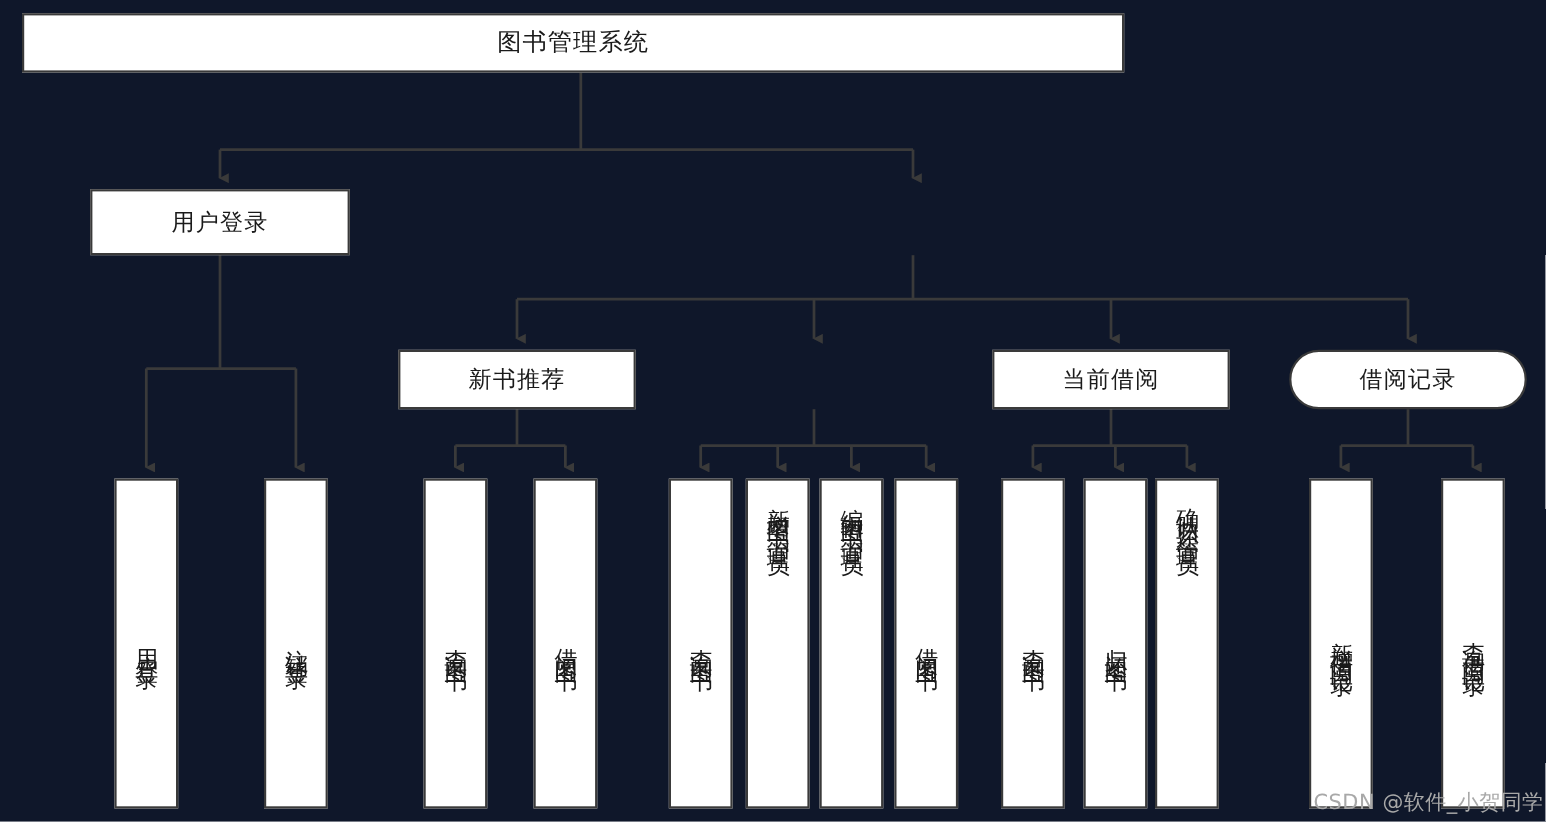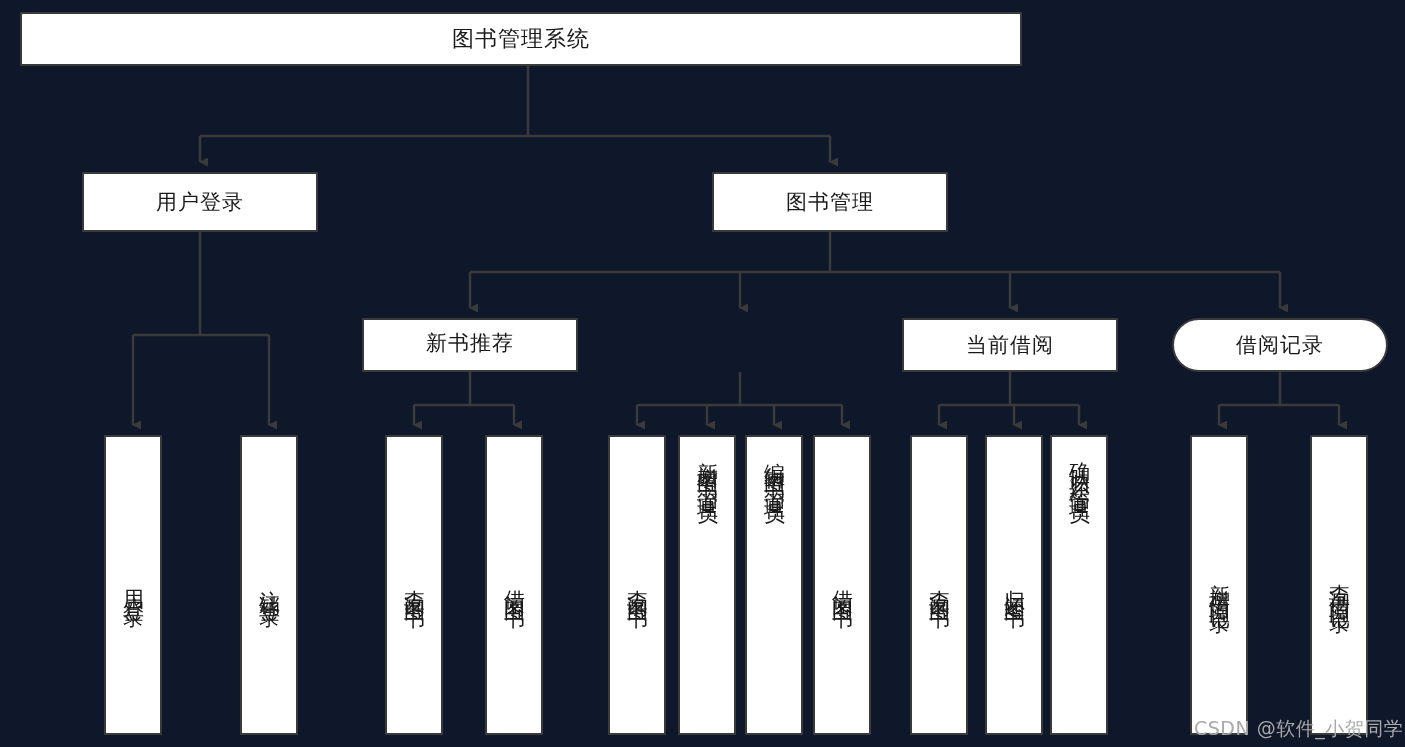--- a/index.html
+++ b/index.html
@@ -125,25 +125,22 @@
       </g>
   </svg>
 
   <div class="node horiz root" id="n-root" style="left: 20px; top: 12px; width: 1002px; height: 54px;">
     <span class="label">图书管理系统</span>
   </div>
 
   <div class="node horiz" id="n-l2-0" style="left: 82px; top: 172px; width: 236px; height: 60px;">
     <span class="label">用户登录</span>
   </div>
-  <div class="node horiz" id="n-l2-1" style="left: 712px; top: 172px; width: 236px; height: 60px;">
-    <span class="label">图书管理</span>
-  </div>
 
-  <div class="node horiz" id="n-l3-0" style="left: 362px; top: 318px; width: 216px; height: 54px; font-family: Liberation Mono, monospace;">
+  <div class="node horiz" id="n-l3-0" style="left: 362px; top: 318px; width: 216px; height: 54px;">
     <span class="label">新书推荐</span>
   </div>
   <div class="node horiz" id="n-l3-2" style="left: 902px; top: 318px; width: 216px; height: 54px;">
     <span class="label">当前借阅</span>
   </div>
   <div class="node horiz" id="n-l3-3" style="left: 1172px; top: 318px; width: 216px; height: 54px; border-radius: 27px;">
     <span class="label">借阅记录</span>
   </div>
 
   <div class="node vert center" id="n-lf-0" style="left: 104px; top: 435px; width: 58px; height: 300px;">

